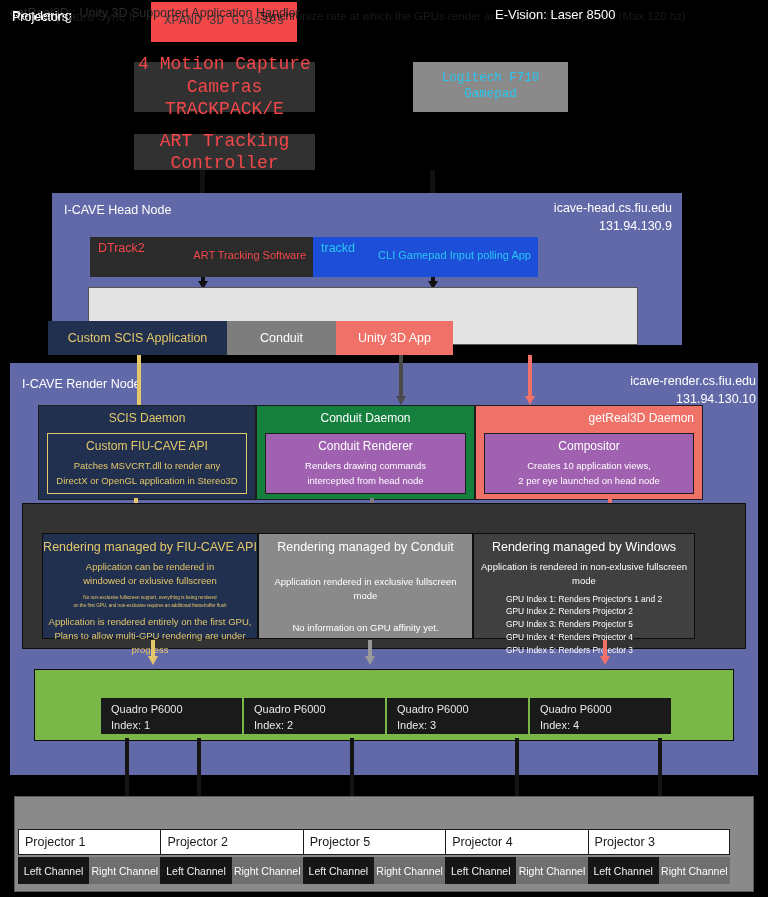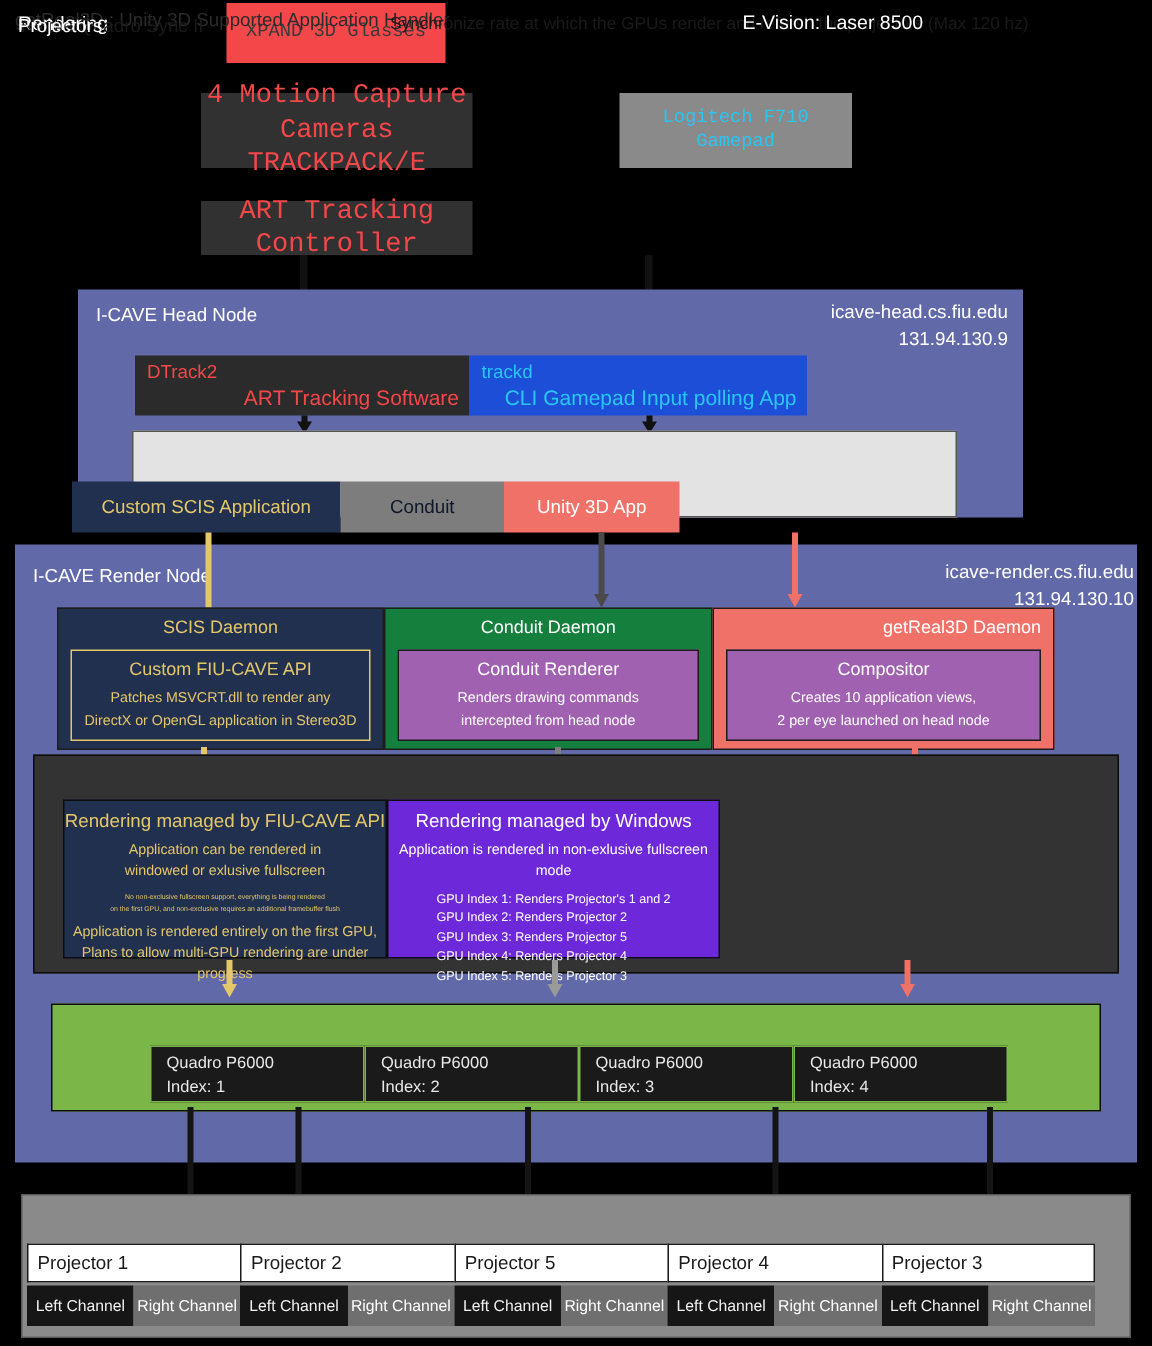--- a/index.html
+++ b/index.html
@@ -45,32 +45,32 @@
   }
 
   .hn-row { position: absolute; left: 90px; top: 237px; display: flex; height: 40px; }
   .hn-dtrack {
     width: 223px; background: #2b2b2b; position: relative;
   }
   .hn-trackd {
     width: 225px; background: #1d4ed8; position: relative;
   }
   .hn-name { position: absolute; left: 8px; top: 4px; font-size: 12.5px; }
-  .hn-sub  { position: absolute; right: 7px; bottom: 4px; font-size: 14px; text-align: right; }
+  .hn-sub  { position: absolute; right: 7px; bottom: 16px; font-size: 11px; text-align: right; }
   .c-red { color: #f4474a; }
   .c-cyan { color: #29c6f2; }
 
   .getreal {
     position: absolute; left: 88px; top: 287px; width: 550px; height: 58px;
     background: #e3e3e3; border: 1px solid #555; color: #333;
   }
   .getreal-title { position: absolute; left: 10px; top: 6px; font-size: 12.5px; color: #2b2b2b; }
   .getreal-apps { position: absolute; left: 48px; top: 321px; display: flex; height: 34px; }
   .app-scis   { width: 179px; background: #22304f; color: #e3c76a; }
-  .app-conduit{ width: 109px; background: #7d7d7d; color: #0f172a; }
+  .app-conduit{ width: 109px; background: #7d7d7d; color: #ffffff; }
   .app-unity  { width: 117px; background: #ef7168; color: #fff; }
   .getreal-apps > div { display:flex; align-items:center; justify-content:center; font-size: 12.5px; }
 
   
   .rendernode {
     position: absolute; left: 10px; top: 363px; width: 748px; height: 412px;
     background: #6269a8;
   }
 
   .daemon-row { position: absolute; left: 38px; top: 405px; display: flex; height: 95px; }
@@ -100,21 +100,21 @@
   .rendering {
     position: absolute; left: 22px; top: 503px; width: 724px; height: 146px;
     background: #333333; border: 1px solid #0d0d0d;
   }
   .rendering-title { position: absolute; left: 12px; top: 8px; font-size: 13px; color: #fff; }
 
   .r-row { position: absolute; left: 42px; top: 533px; display: flex; height: 106px; }
   .r-col { position: relative; border: 1px solid #0d0d0d; }
   .r-fiu  { width: 216px; background: #22304f; }
   .r-cond { width: 215px; background: #8a8a8a; }
-  .r-win  { width: 222px; background: #6d28d9; }
+  .r-win  { width: 222px; background: #404040; }
   .r-head { position: absolute; top: 6px; width: 100%; text-align: center; font-size: 12.5px; }
   .r-fiu .r-head { color: #e3c76a; }
   .r-cond .r-head, .r-win .r-head { color: #fff; }
   .r-body { position: absolute; left: 4px; right: 4px; top: 26px; bottom: 3px;
             display:flex; flex-direction: column; align-items: center; }
   .r-l1 { font-size: 9.5px; line-height: 1.45; text-align:center; }
   .r-fiu .r-l1 { color: #e3c76a; }
   .r-cond .r-l1, .r-win .r-l1 { color: #fff; }
   .r-tiny { font-size: 4.6px; line-height: 1.6; text-align:center; color: #e3c76a; margin: 6px 0; }
   .r-gap { height: 14px; }
@@ -292,20 +292,29 @@
         <div class="r-gap"></div>
         <div class="r-l1">Application can be rendered in</div>
         <div class="r-l1">windowed or exlusive fullscreen</div>
         <div class="r-tiny">No non-exclusive fullscreen support, everything is being rendered</div>
         <div class="r-tiny" style="margin-top:-5px;">on the first GPU, and non-exclusive requires an additional framebuffer flush</div>
         <div class="r-l1">Application is rendered entirely on the first GPU,</div>
         <div class="r-l1">Plans to allow multi-GPU rendering are under progress</div>
       </div>
     </div>
 
+    <div class="r-col r-cond">
+      <div class="r-head">Rendering managed by Conduit</div>
+      <div class="r-body">
+        <div class="r-gap2"></div>
+        <div class="r-l1">Application rendered in exclusive fullscreen mode</div>
+        <div style="height:28px;"></div>
+        <div class="r-l1">No information on GPU affinity yet.</div>
+      </div>
+    </div>
 
     <div class="r-col r-win">
       <div class="r-head">Rendering managed by Windows</div>
       <div class="r-body">
         <div style="height:13px;"></div>
         <div class="r-l1">Application is rendered in non-exlusive fullscreen mode</div>
         <div class="gpu-list">
           <div>GPU Index 1: Renders Projector's 1 and 2</div>
           <div>GPU Index 2: Renders Projector 2</div>
           <div>GPU Index 3: Renders Projector 5</div>

